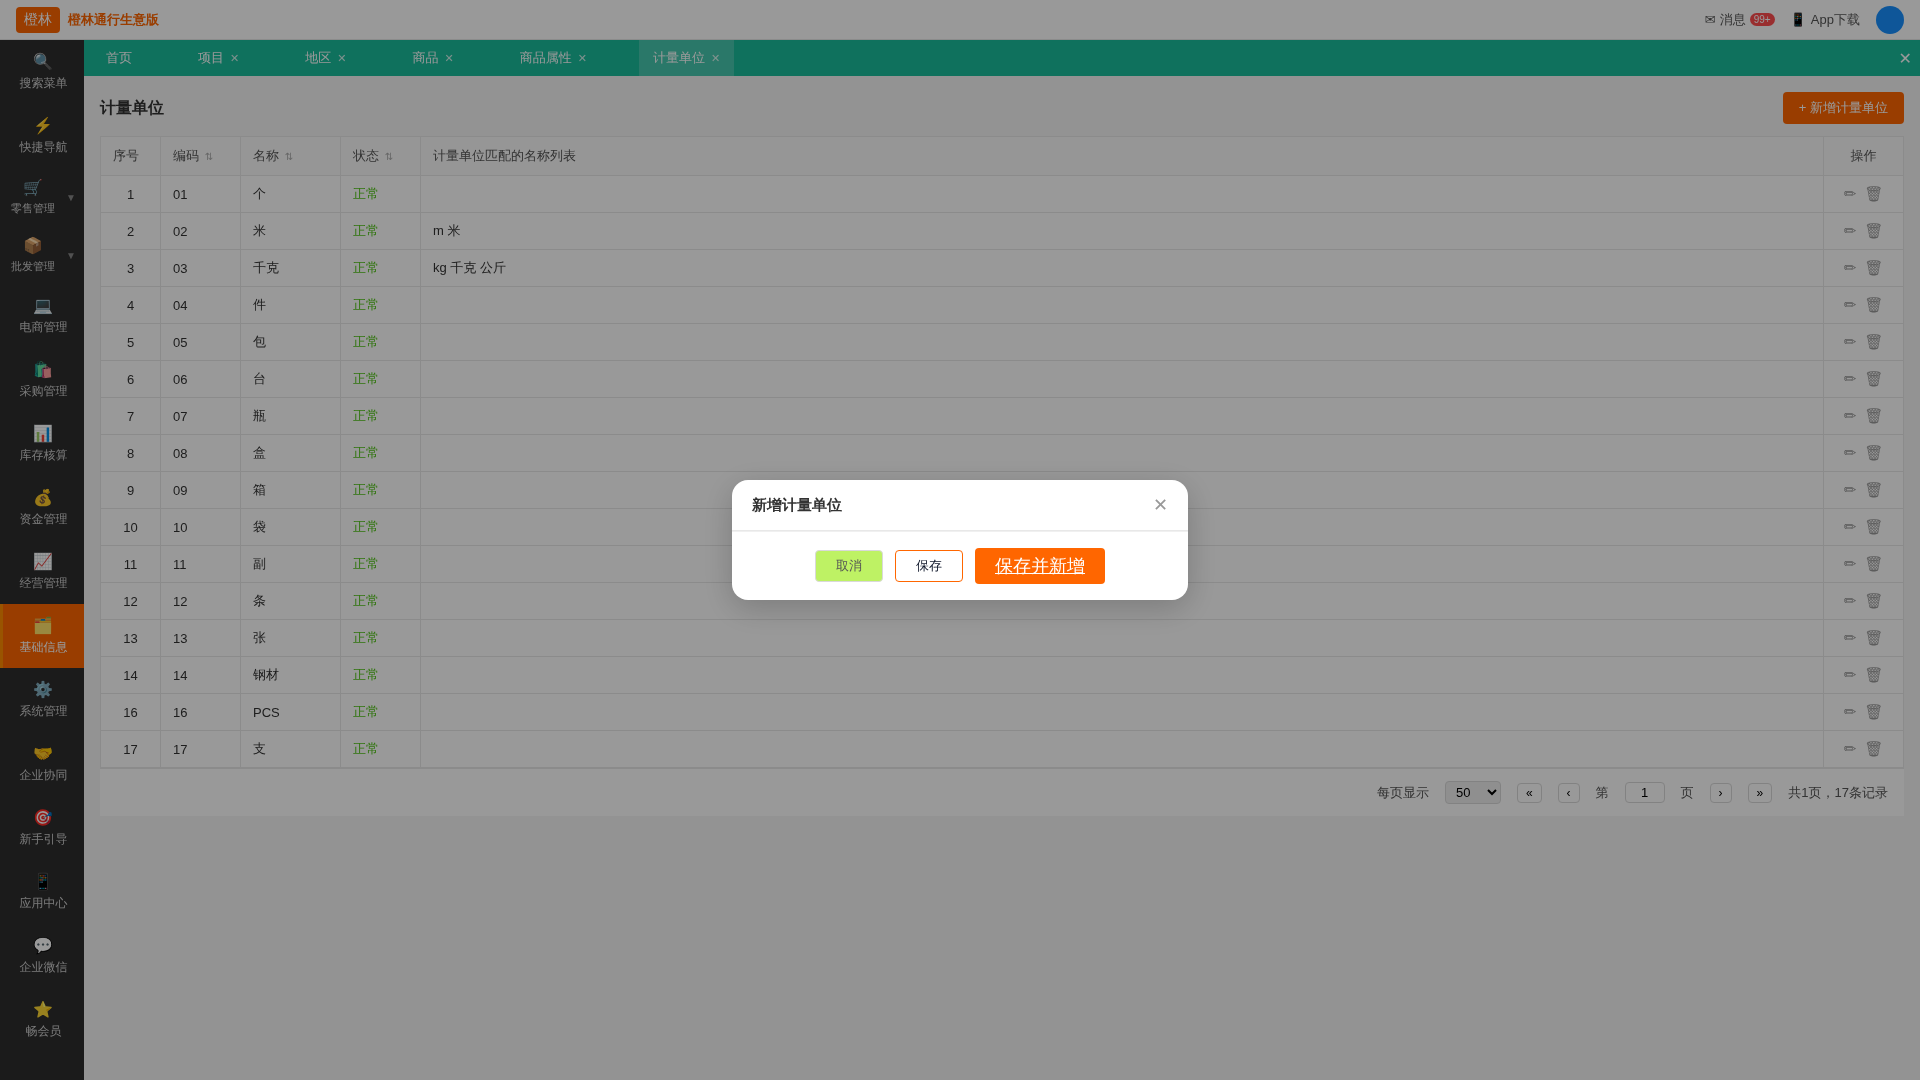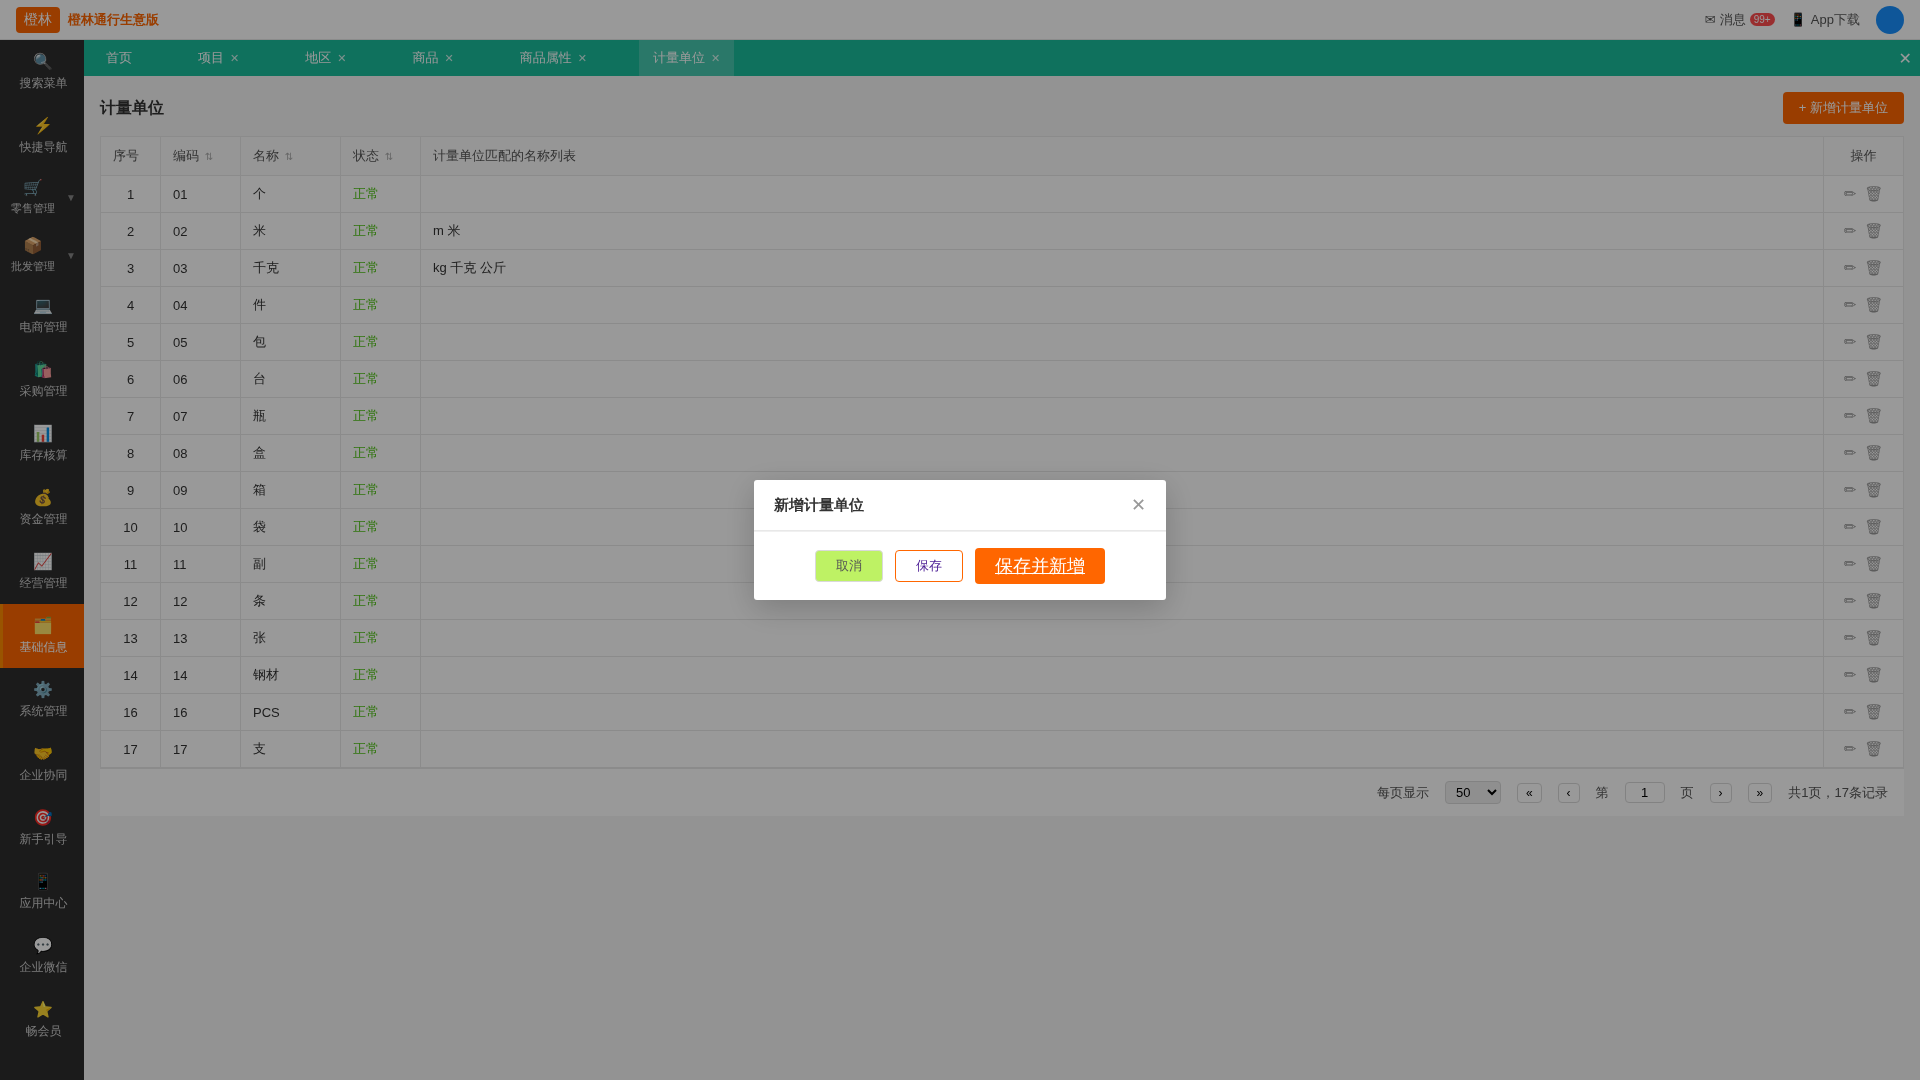--- a/index.html
+++ b/index.html
@@ -248,22 +248,22 @@
       background: rgba(0,0,0,0.4);
       z-index: 1000;
       display: flex;
       align-items: center;
       justify-content: center;
     }
 
     
     .modal {
       background: #fff;
-      border-radius: 3px;
-      width: 412px;
+      border-radius: 16px;
+      width: 456px;
       box-shadow: 0 8px 32px rgba(0,0,0,0.2);
       overflow: hidden;
     }
     .modal-header {
       display: flex;
       align-items: center;
       justify-content: space-between;
       padding: 14px 20px;
       border-bottom: 1px solid #e8e8e8;
     }
@@ -325,21 +325,21 @@
       background: #bef264;
       color: #555;
       padding: 6px 20px;
       border-radius: 4px;
       cursor: pointer;
       font-size: 13px;
     }
     .btn-save {
       border: 1px solid #f60;
       background: #fff;
-      color: #4c1d95;
+      color: #0f172a;
       padding: 6px 20px;
       border-radius: 4px;
       cursor: pointer;
       font-size: 13px;
     }
     .btn-save-new {
       background: #f60;
       color: #fff;
       border: none;
       padding: 6px 20px;

